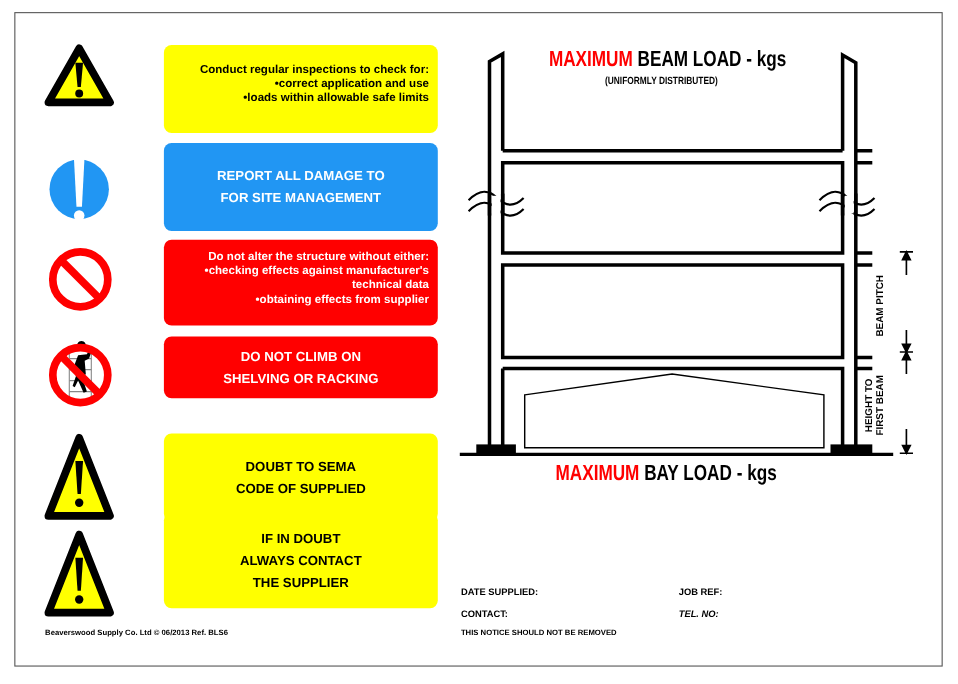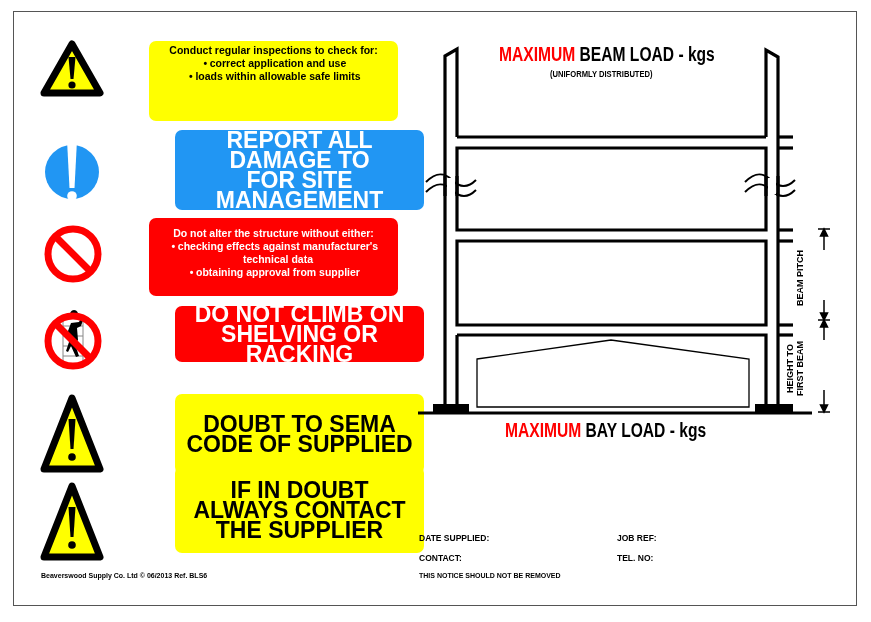--- a/index.html
+++ b/index.html
@@ -6,26 +6,26 @@
   body { width:871px; height:622px; position:relative; overflow:hidden;
          font-family:"Liberation Sans", "DejaVu Sans", sans-serif; }
   .sign { position:absolute; left:13px; top:11px; width:844px; height:595px;
           border:1.5px solid #555; box-sizing:border-box; background:#fff; }
   .icon { position:absolute; }
   .panel { position:absolute; left:149px; width:249px; border-radius:7px;
            box-sizing:border-box; font-weight:bold; }
   .yellow { background:#ffff00; color:#000; }
   .blue { background:#2196f3; color:#fff; }
   .red { background:#ff0000; color:#fff; }
-  .small { font-size:10.5px; line-height:13px; padding:3px 8px; text-align:center; }
+  .small { font-size:10.5px; line-height:13px; padding:16px 8px; text-align:right; }
   .small ul { list-style:none; margin:0; padding:0; }
   .small li { padding-left:9px; text-indent:-9px; }
   .small li::before { content:"\2022"; display:inline-block; width:9px; text-indent:0; }
-  .big { font-size:23px; line-height:20px; text-align:center;
-         display:flex; flex-direction:column; justify-content:center;margin-left:26px; }
+  .big { font-size:12px; line-height:20px; text-align:center;
+         display:flex; flex-direction:column; justify-content:center; }
   .big span { display:block; }
   .footer-left { position:absolute; left:41px; top:572px; font-size:7px; font-weight:bold; color:#000; }
   .rack { position:absolute; left:0; top:0; }
   .title { position:absolute; font-family:"Liberation Sans", sans-serif;
            font-weight:bold; color:#000; white-space:nowrap; transform:scaleX(0.78); transform-origin:left top; }
   .title .red-word { color:#ff0000; }
   .subtitle { position:absolute; left:550px; top:68px; font-size:9.5px; font-weight:bold;
               transform:scaleX(0.8); transform-origin:left top; white-space:nowrap; }
   .vlabel { position:absolute; font-size:9px; font-weight:bold; line-height:10px;
             transform:rotate(-90deg); transform-origin:left top; white-space:nowrap; text-align:center; }
@@ -88,21 +88,21 @@
 
 <div class="panel blue big" style="top:130px;height:80px;">
   <span>REPORT ALL DAMAGE TO</span>
   <span>FOR SITE MANAGEMENT</span>
 </div>
 
 <div class="panel red small" style="top:218px;height:78px;padding-top:9px;">
   <div>Do not alter the structure without either:</div>
   <ul>
     <li>checking effects against manufacturer's technical data</li>
-    <li>obtaining approval from supplier</li>
+    <li>obtaining effects from supplier</li>
   </ul>
 </div>
 
 <div class="panel red big" style="top:306px;height:56px;">
   <span>DO NOT CLIMB ON</span>
   <span>SHELVING OR RACKING</span>
 </div>
 
 <div class="panel yellow big" style="top:394px;height:80px;">
   <span>DOUBT TO SEMA</span>
@@ -188,14 +188,14 @@
 
 <div class="vlabel" style="left:795px;top:306px;">BEAM PITCH</div>
 <div class="vlabel" style="left:785px;top:396px;">
   <div>HEIGHT TO</div>
   <div>FIRST BEAM</div>
 </div>
 
 <div class="field" style="left:419px;top:533px;">DATE SUPPLIED:</div>
 <div class="field" style="left:617px;top:533px;">JOB REF:</div>
 <div class="field" style="left:419px;top:553px;text-align:right;">CONTACT:</div>
-<div class="field" style="left:617px;top:553px;">TEL. NO:</div>
+<div class="field" style="left:617px;top:553px;font-style:italic;">TEL. NO:</div>
 <div class="field" style="left:419px;top:572px;font-size:7px;">THIS NOTICE SHOULD NOT BE REMOVED</div>
 
 </body></html>

